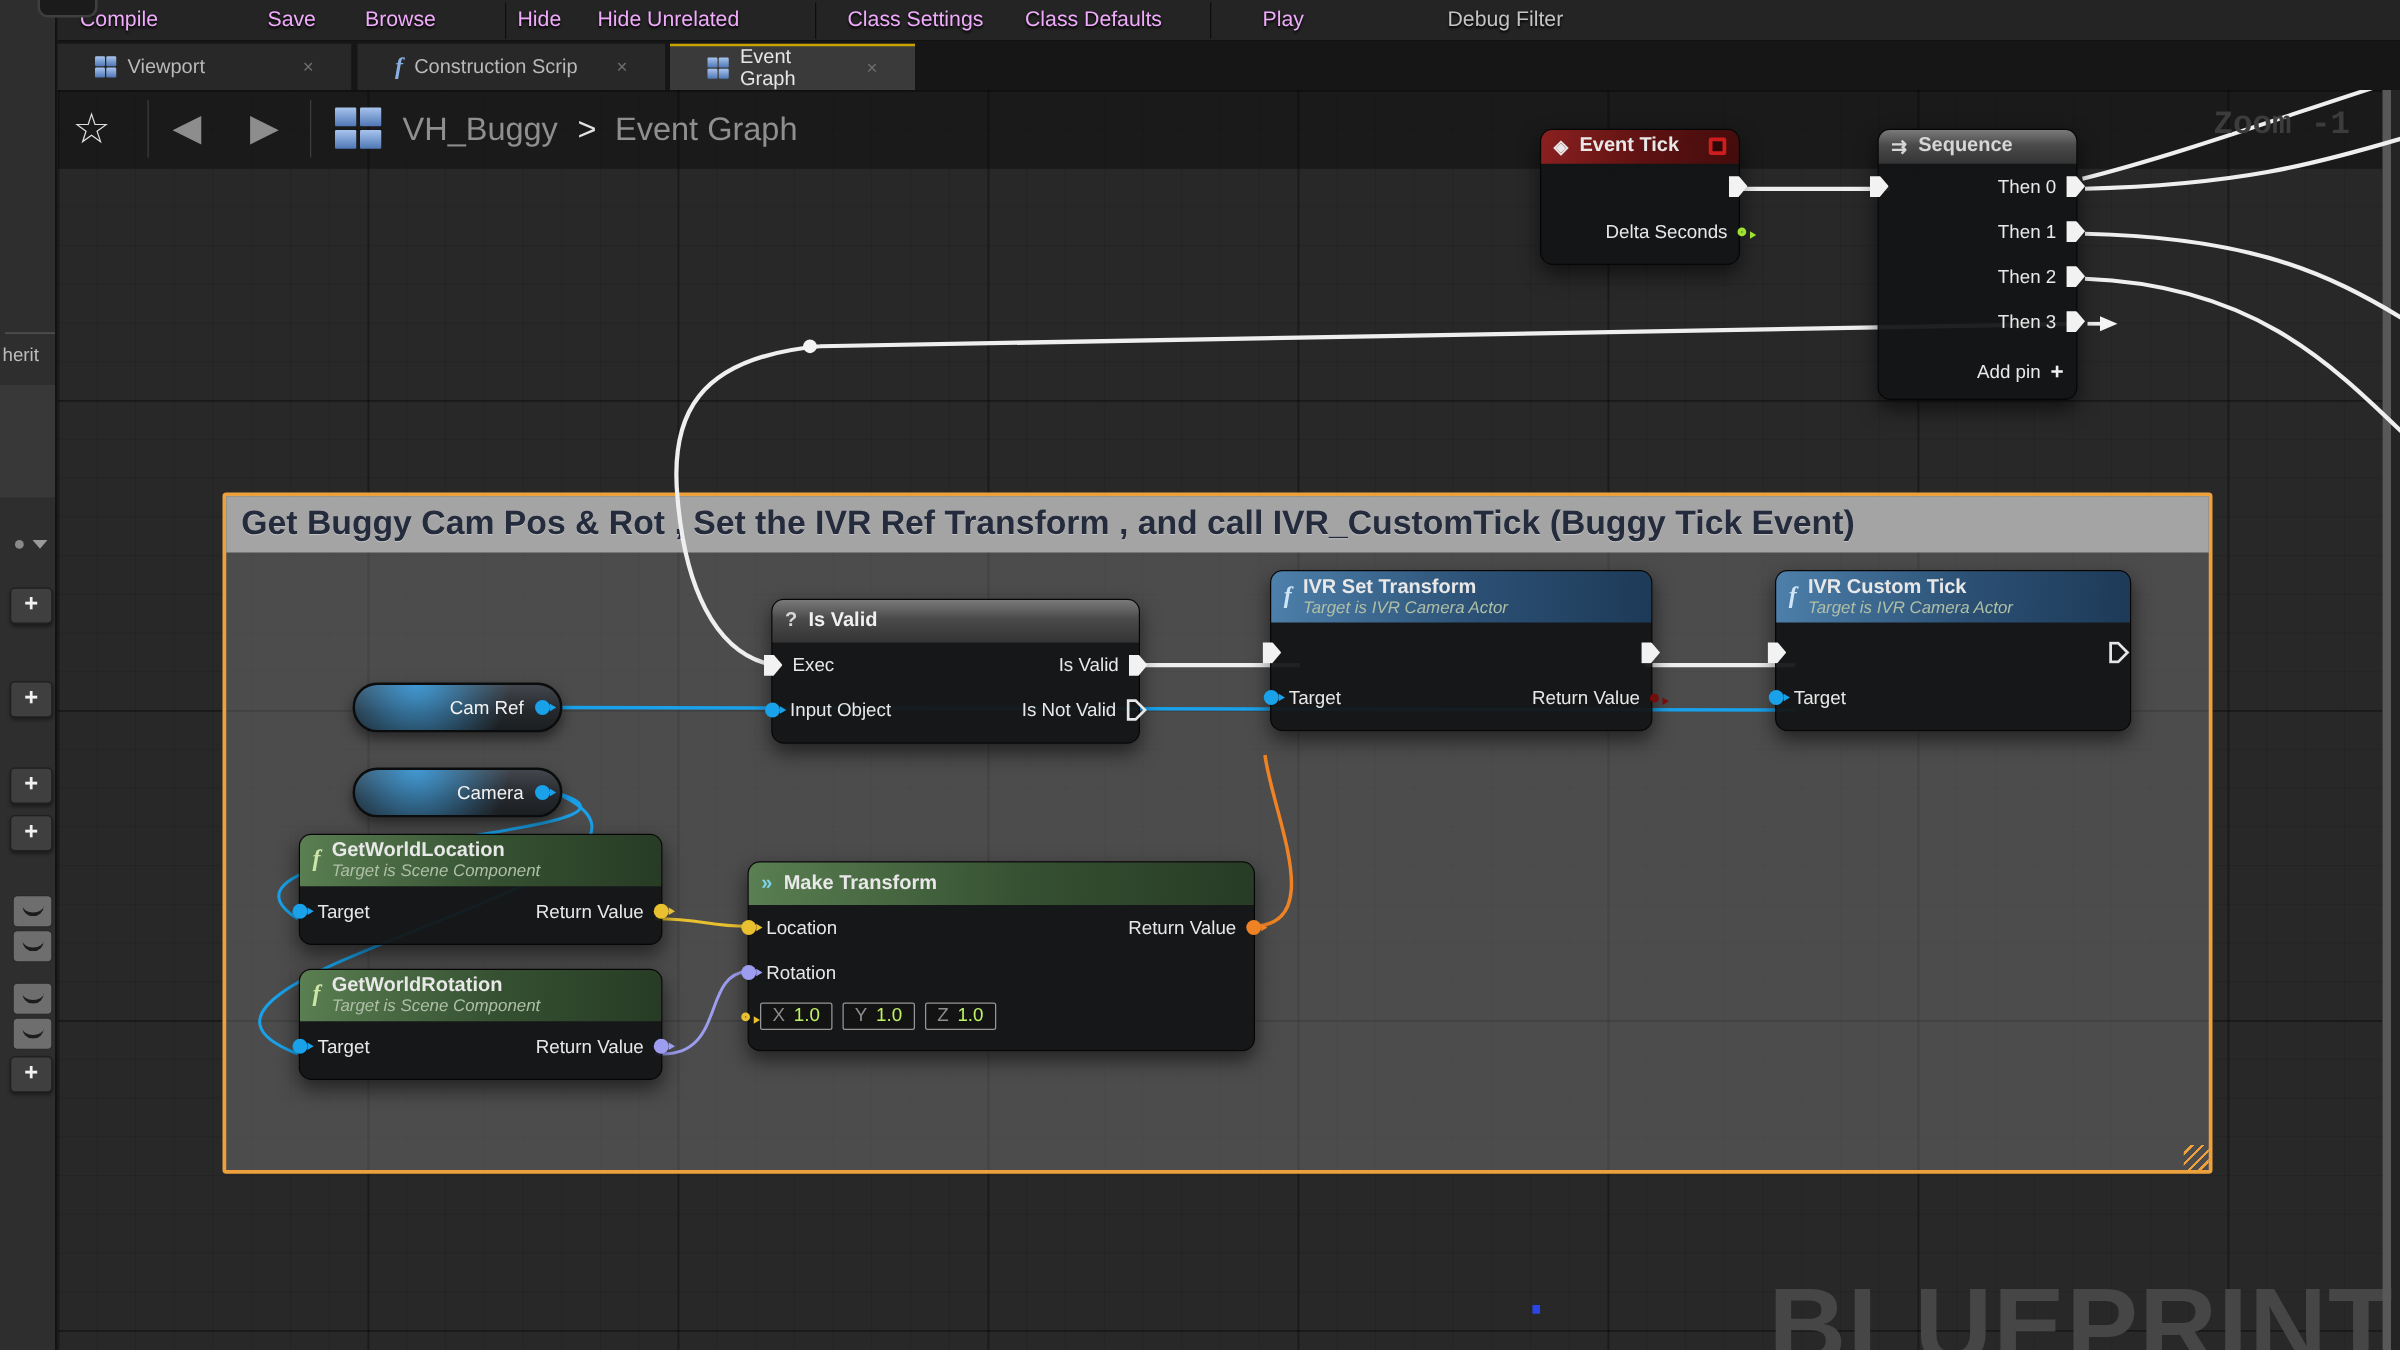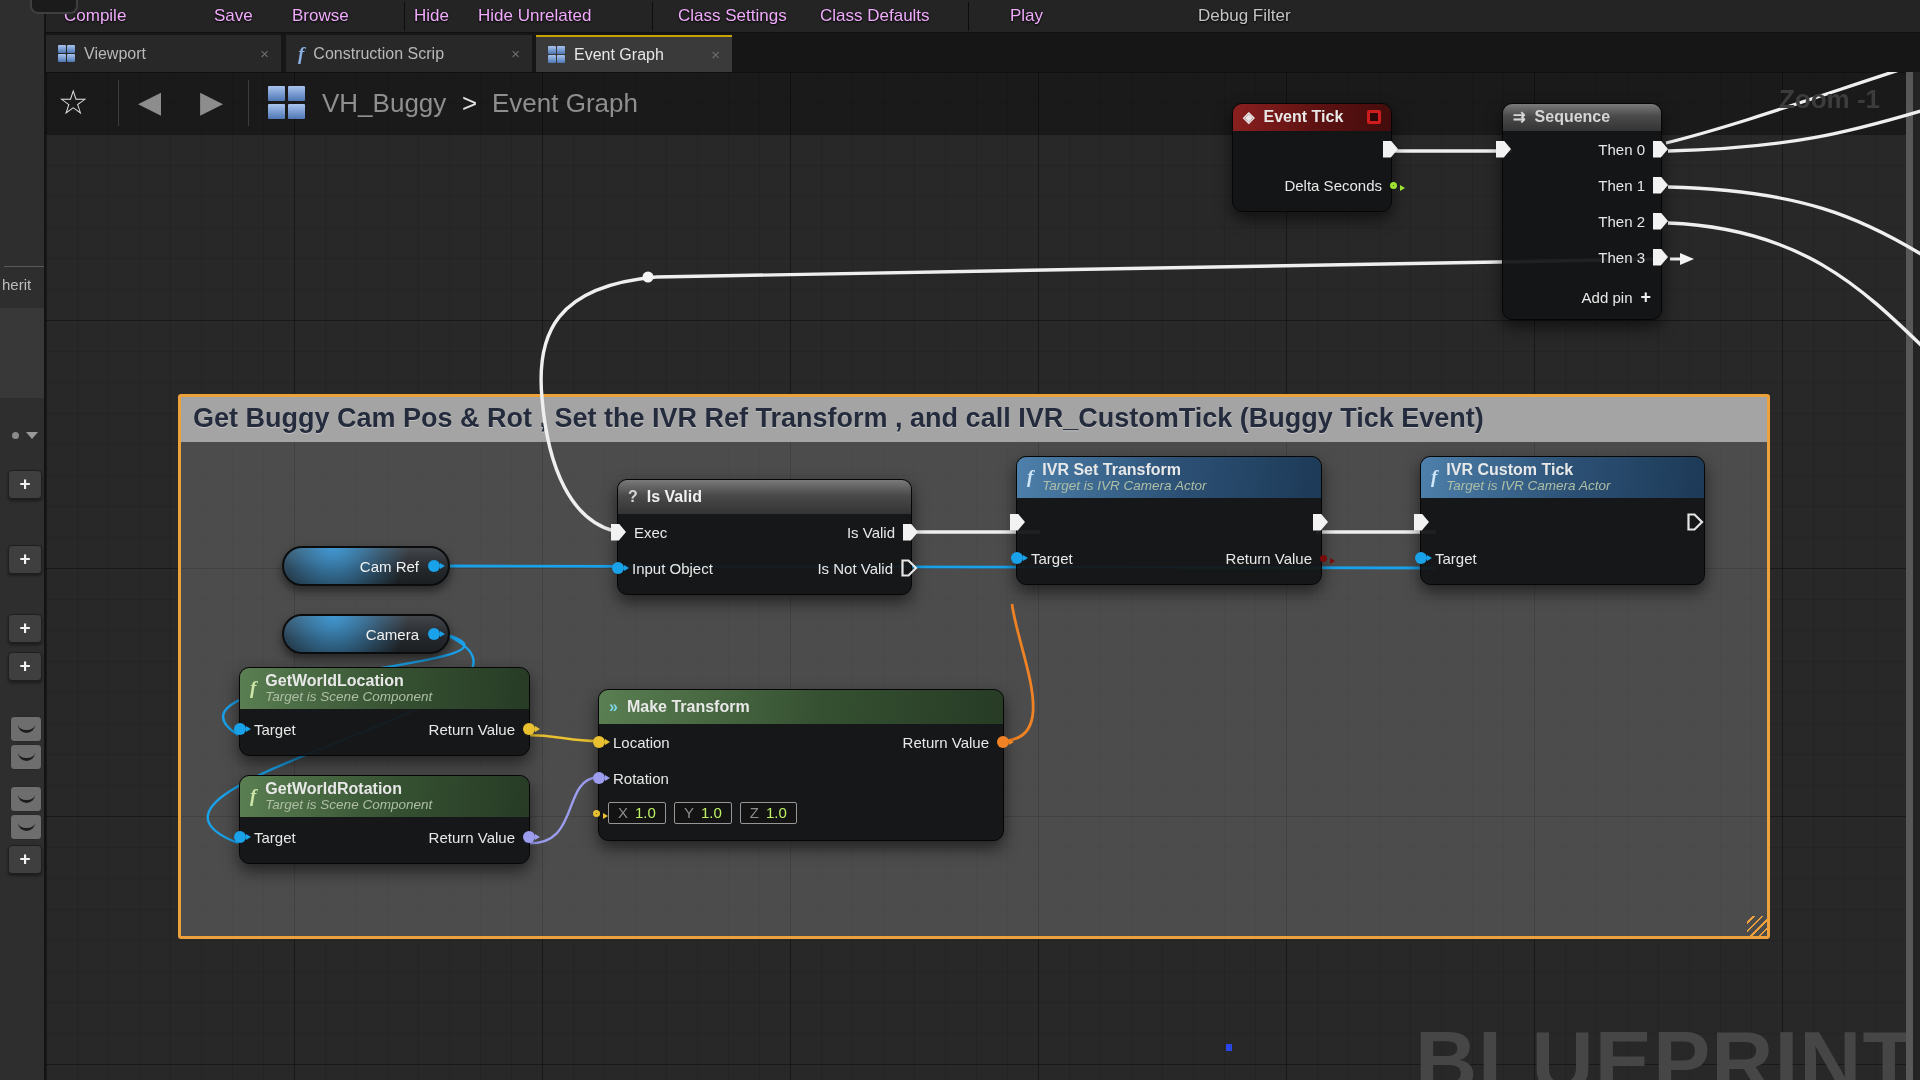--- a/index.html
+++ b/index.html
@@ -6,28 +6,28 @@
   html,body { width:1920px; height:1080px; overflow:hidden; background:#141414;
               font-family:"Liberation Sans", sans-serif; }
   #stage { position:relative; width:1920px; height:1080px; overflow:hidden; }
 
   
   .toolbar { position:absolute; left:46px; top:0; right:0; height:33px; background:#242424;
              border-bottom:1px solid #111; z-index:20; }
   .tb-label { position:absolute; top:6px; font-size:17px; color:#f0abfc;
               text-shadow:0 1px 2px #000; white-space:nowrap; cursor:default; }
   .tb-sep { position:absolute; top:2px; width:1px; height:29px; background:#0d0d0d; }
-  .tb-dim { color:#c4c4c4;margin-left:40px; }
+  .tb-dim { color:#c4c4c4; }
   .partial-top-icon { position:absolute; left:30px; top:-8px; width:48px; height:22px;
              background:#1b1b1b; border:2px solid #3f3f3f; border-radius:8px; z-index:21; }
 
   
   .tabbar { position:absolute; left:46px; top:33px; right:0; height:39px; background:#161616; z-index:19; }
   .tab { position:absolute; top:2px; height:37px; display:flex; align-items:center; gap:9px;
-         padding:0 12px; background:#282828; color:#b9b9b9; font-size:16px; cursor:default; }
+         padding:0 30px; background:#282828; color:#b9b9b9; font-size:16px; cursor:default; }
   .tab.active { background:#3a3a3a; color:#e6e6e6; border-top:2px solid #c9a304; }
   .tab .close { margin-left:auto; color:#6f6f6f; font-size:15px; padding-left:14px; }
   .gridicon { width:17px; height:17px; display:grid; grid-template-columns:8px 8px;
               grid-template-rows:8px 8px; gap:1px; }
   .gridicon i { background:linear-gradient(180deg,#a8c4ee,#4f77b5); border-radius:1px; }
   .f-icon { font-family:"Liberation Serif", serif; font-style:italic; font-weight:bold;
             color:#8ab0e2; font-size:19px; }
 
   
   .graph-bg { position:absolute; left:46px; top:72px; right:14px; bottom:0; background-color:#282828;
@@ -42,21 +42,21 @@
   .splitter { position:absolute; right:7px; top:72px; width:7px; bottom:0; background:#585858; z-index:2; }
   .rightgap { position:absolute; right:0; top:72px; width:7px; bottom:0; background:#242424; z-index:2; }
 
   
   .crumb { position:absolute; top:78px; z-index:6; color:#8f8f8f; font-size:26px; cursor:default; }
   .crumb-sep { position:absolute; top:80px; width:1px; height:46px; background:#3d3d3d; z-index:6; }
   .star { color:#dedede; font-size:34px; }
   .navarrow { color:#8d8d8d; font-size:30px; }
   .bigicon { width:38px; height:34px; grid-template-columns:17px 17px; grid-template-rows:15px 15px; gap:3px; }
   .zoomlabel { position:absolute; right:40px; top:84px; font-size:26px; font-weight:bold;
-               color:#3c3c3c; z-index:6; }
+               color:#3c3c3c; z-index:6;font-family:Liberation Mono, monospace; }
 
   
   .watermark { position:absolute; right:4px; top:1012px; font-size:86px; font-weight:800;
                letter-spacing:1px; color:#464646; z-index:1; }
   .bluedot { position:absolute; left:1226px; top:1044px; width:6px; height:7px; background:#2b46e8; z-index:5; }
 
   
   .comment { position:absolute; left:178px; top:394px; width:1592px; height:545px;
              border:3px solid #eda13c; border-radius:3px; background:rgba(152,152,152,0.33); z-index:2; }
   .comment-header { background:#a4a4a4; color:#242b3c; font-size:27px; font-weight:bold;

